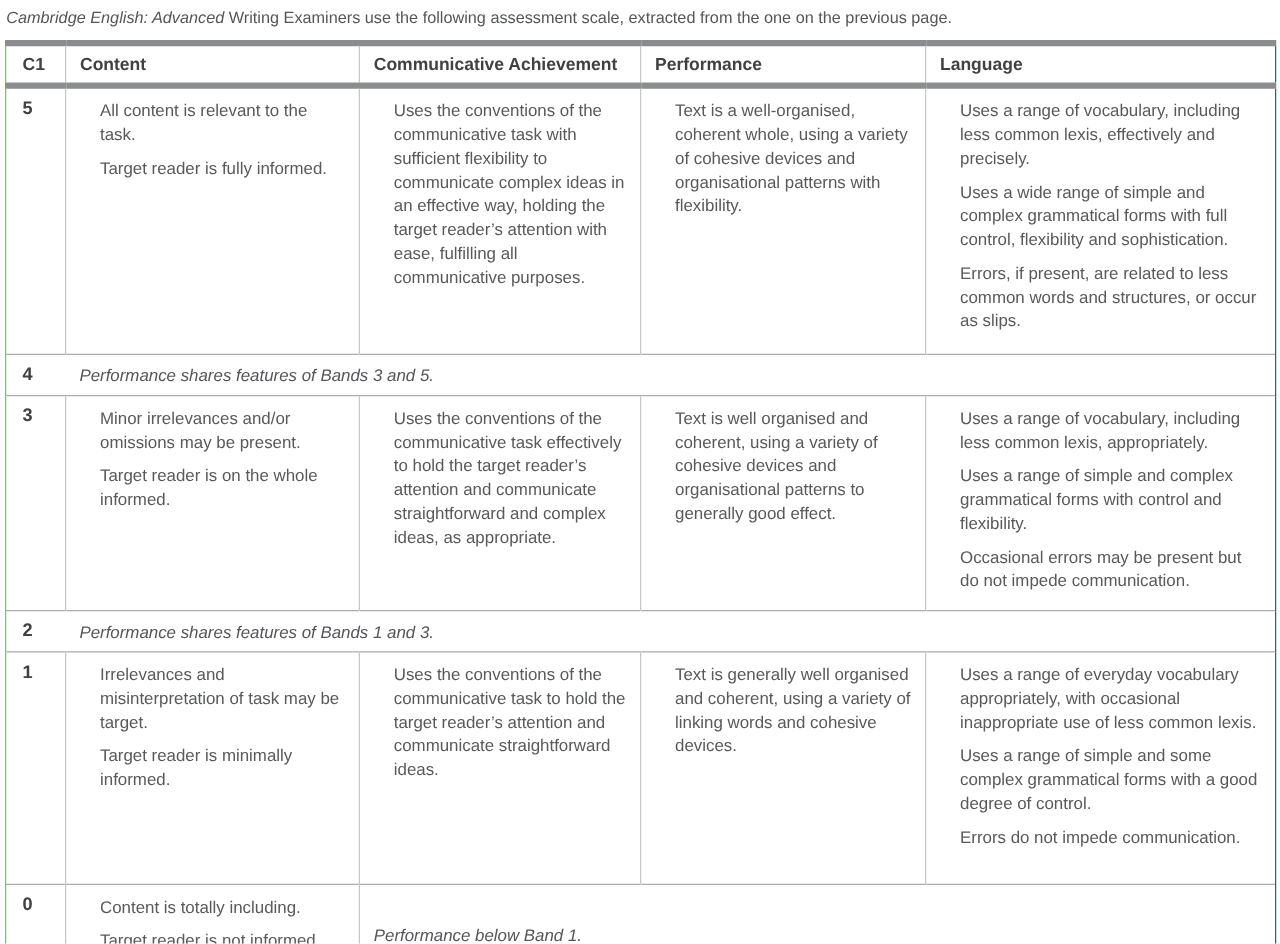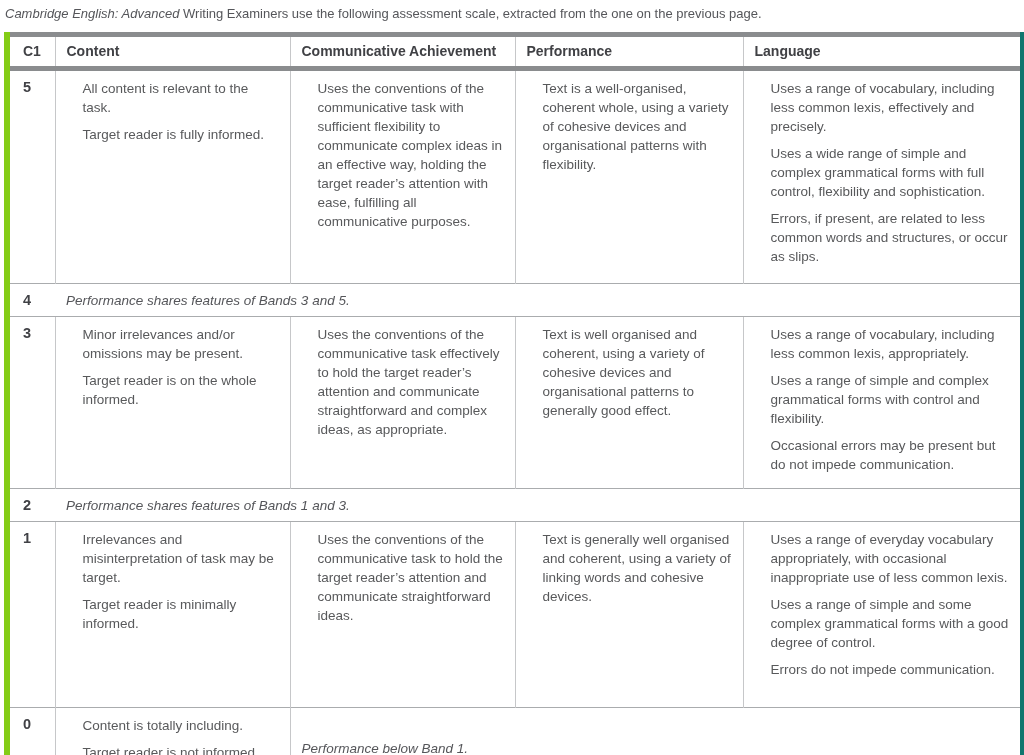--- a/index.html
+++ b/index.html
@@ -56,22 +56,22 @@
     font-weight: bold;
     font-size: 14px;
     padding-top: 5px;
     padding-bottom: 5px;
     height: 28px;
     vertical-align: middle;
   }
 
   
   .vl { border-left: 1px solid #c6c7c9; }
-  .ol { border-left: 6px solid #84cc16; margin-left: 32px; }   
-  .or { border-right: 6px solid #0f766e; }  
+  .ol { border-left: 1px solid #84cc16; margin-left: 32px; }   
+  .or { border-right: 1px solid #0f766e; }  
 
   
   tr.b4 td, tr.b3 td, tr.b2 td, tr.b1 td, tr.b0 td {
     border-top: 1px solid #aaacae;
   }
   
   tr.b0 td { border-bottom: 5px solid #6d6f72; }
 
   tr.b5 td { height: 215px; }
   tr.b4 td { height: 21px; }

